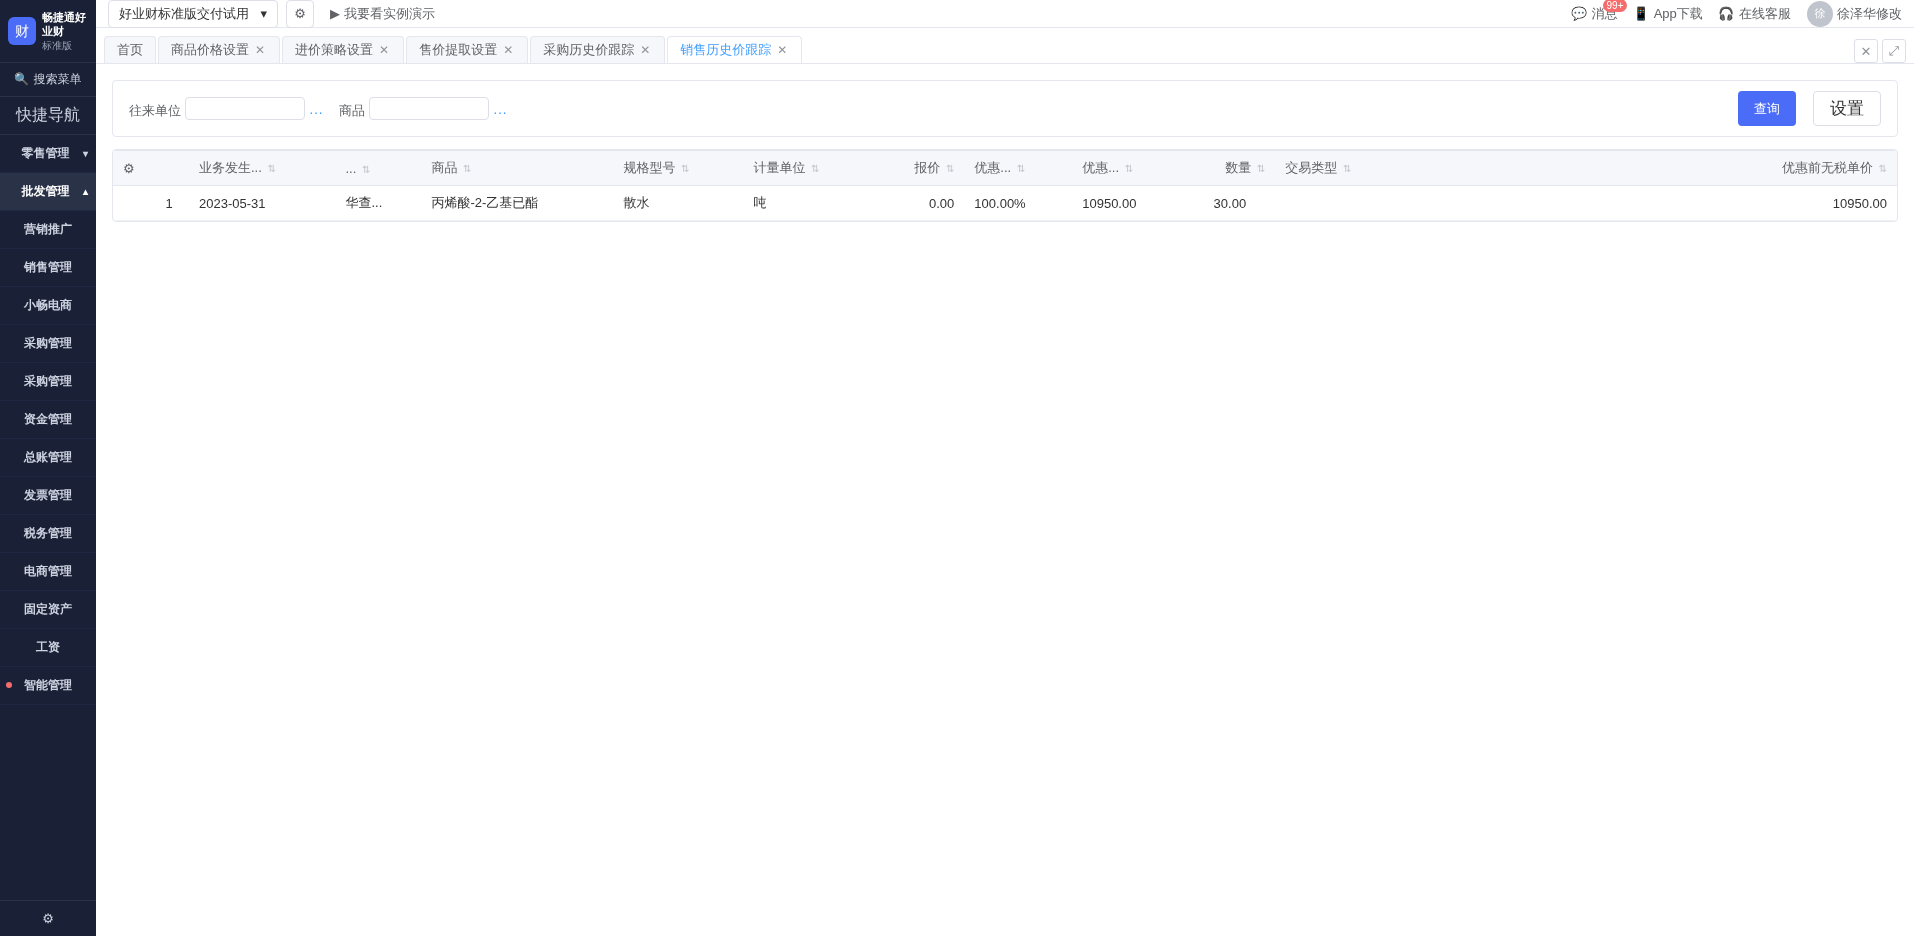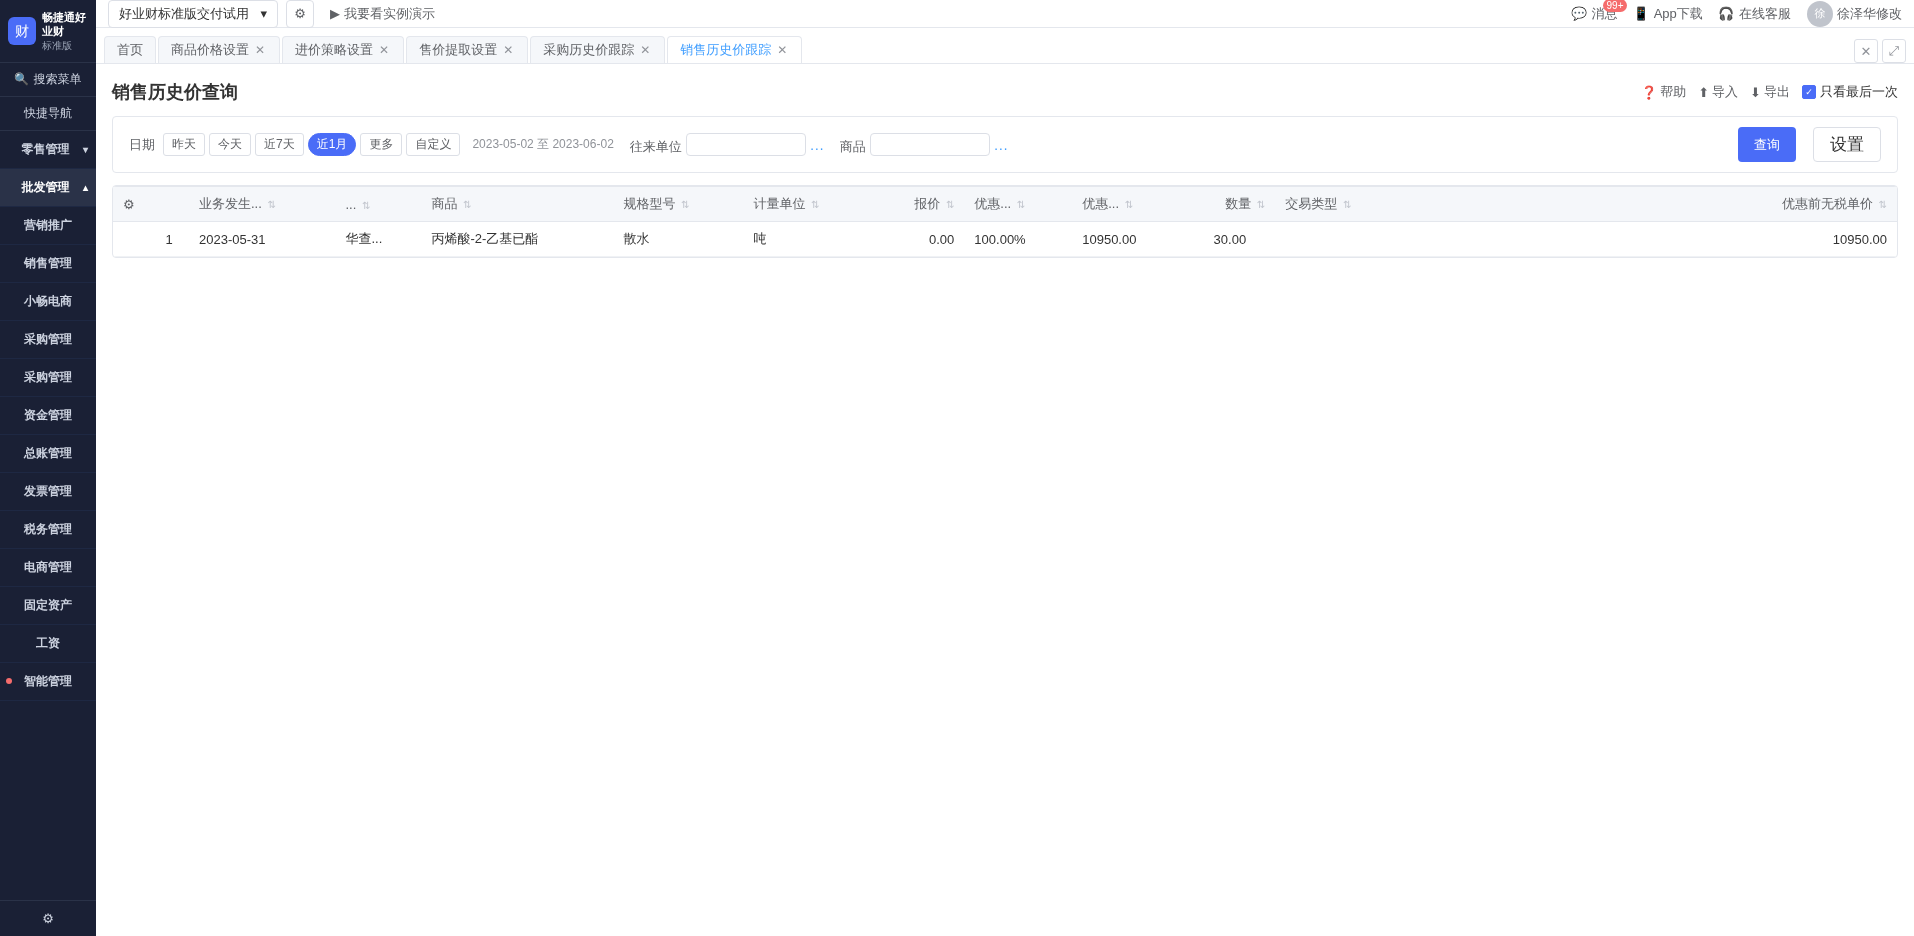--- a/index.html
+++ b/index.html
@@ -48,21 +48,21 @@
       cursor: pointer;
       display: flex;
       align-items: center;
       justify-content: center;
       gap: 4px;
     }
     .sidebar-quicknav {
       padding: 8px;
       border-bottom: 1px solid #2a3248;
       color: #cdd3e0;
-      font-size: 12px;
+      font-size: 16px;
       text-align: center;
       cursor: pointer;
     }
     .sidebar-menu {
       flex: 1;
       overflow-y: auto;
       overflow-x: hidden;
     }
     .sidebar-menu::-webkit-scrollbar { width: 3px; }
     .sidebar-menu::-webkit-scrollbar-thumb { background: #3a4560; }
@@ -524,55 +524,22 @@
       <span class="tab-close">✕</span>
     </div>
     <div class="tab-panel-btns">
       <div class="tab-panel-btn">✕</div>
       <div class="tab-panel-btn">⤢</div>
     </div>
   </div>
 
   <div class="page-content">
 
-    <div class="page-title-bar">
-      <div class="page-title">销售历史价查询</div>
-      <div class="page-actions">
-        <div class="page-action-link">
-          <span>❓</span>
-          <span>帮助</span>
-        </div>
-        <div class="page-action-link">
-          <span>⬆</span>
-          <span>导入</span>
-        </div>
-        <div class="page-action-link">
-          <span>⬇</span>
-          <span>导出</span>
-        </div>
-        <label class="checkbox-label">
-          <div class="checkbox-box">✓</div>
-          <span>只看最后一次</span>
-        </label>
-      </div>
-    </div>
 
     <div class="filter-bar">
-      <div class="filter-group">
-        <span class="filter-label">日期</span>
-        <div class="date-buttons">
-          <button class="date-btn">昨天</button>
-          <button class="date-btn">今天</button>
-          <button class="date-btn">近7天</button>
-          <button class="date-btn active">近1月</button>
-          <button class="date-btn">更多</button>
-          <button class="date-btn">自定义</button>
-        </div>
-        <span class="date-range">2023-05-02 至 2023-06-02</span>
-      </div>
 
       <div class="filter-input-group">
         <span class="filter-label">往来单位</span>
         <input class="filter-input" type="text" style="width: 120px;">
         <span class="filter-dots">···</span>
       </div>
 
       <div class="filter-input-group">
         <span class="filter-label">商品</span>
         <input class="filter-input" type="text" style="width: 120px;">

